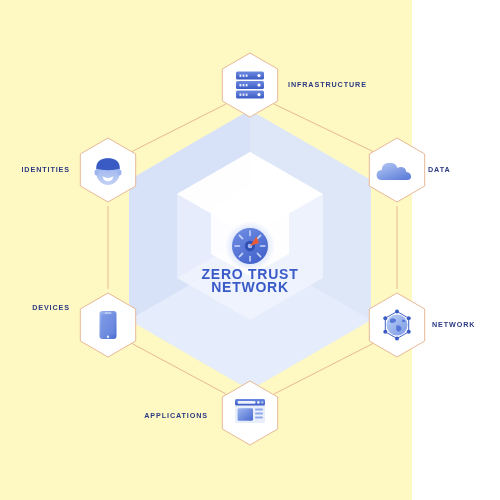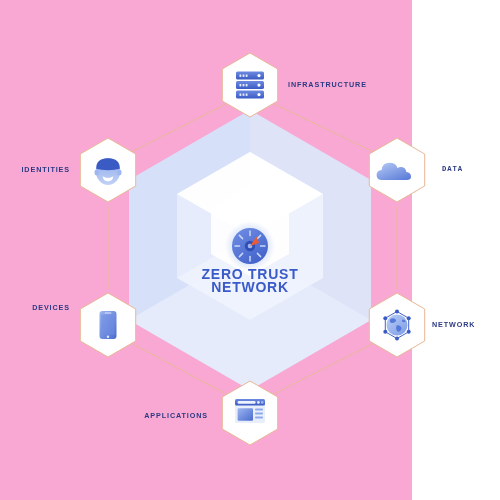--- a/index.html
+++ b/index.html
@@ -1,21 +1,21 @@
 <!DOCTYPE html>
 <html><head>
 <meta charset="utf-8">
 <style>
   html,body{margin:0;padding:0;background:#ffffff;}
   body{
     width:500px;height:500px;overflow:hidden;
     font-family:"Liberation Sans","DejaVu Sans",sans-serif;
     -webkit-font-smoothing:antialiased;
   }
-  #stage{position:relative;width:412px;height:500px;background:#f9a8d4;}
+  #stage{position:relative;width:412px;height:500px;background:#fef9c3;}
   #svgroot{position:absolute;left:0;top:0;width:500px;height:500px;}
 
   .node-label{
     position:absolute;
     font-size:7.2px;
     font-weight:700;
     letter-spacing:0.9px;
     color:#2b3a82;
     white-space:nowrap;
     line-height:1;
@@ -200,21 +200,21 @@
         <ellipse cx="108" cy="171.5" rx="12" ry="13.6" fill="url(#gFace)"></ellipse>
         <path d="M96.2 168.8 q-0.4 -10.6 11.8 -10.6 q12.2 0 11.8 10.6 q-4.6 1.4 -11.8 1.4 q-7.2 0 -11.8 -1.4 z" fill="#3b5bc4"></path>
         <ellipse cx="96.6" cy="172.4" rx="2.1" ry="3" fill="#9db6ef"></ellipse>
         <ellipse cx="119.4" cy="172.4" rx="2.1" ry="3" fill="#9db6ef"></ellipse>
         <path d="M102.6 176.2 q5.4 3.6 10.8 0 q-1 5.2 -5.4 5.2 q-4.4 0 -5.4 -5.2 z" fill="#ffffff"></path>
       </g>
     </g>
   </svg>
 
   <div class="node-label lbl-right" style="left:288px;top:85px;">INFRASTRUCTURE</div>
-  <div class="node-label lbl-right" style="left:442px;top:170px;font-family:Liberation Mono, monospace;">DATA</div>
+  <div class="node-label lbl-right" style="left:428px;top:170px;">DATA</div>
   <div class="node-label lbl-right" style="left:432px;top:325px;">NETWORK</div>
   <div class="node-label lbl-left" style="left:208px;top:416px;">APPLICATIONS</div>
   <div class="node-label lbl-left" style="left:70px;top:308px;">DEVICES</div>
   <div class="node-label lbl-left" style="left:70px;top:170px;">IDENTITIES</div>
 
   <div class="center-text">
     <div>ZERO TRUST</div>
     <div>NETWORK</div>
   </div>
 

